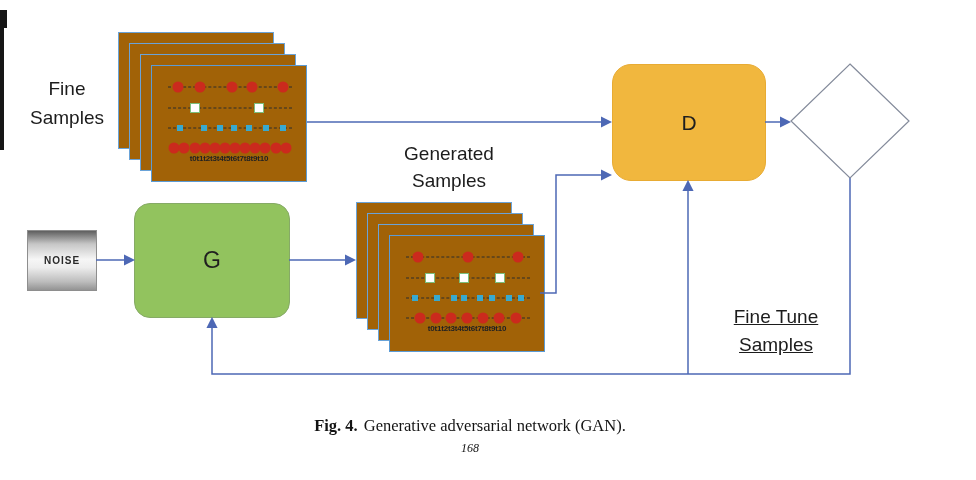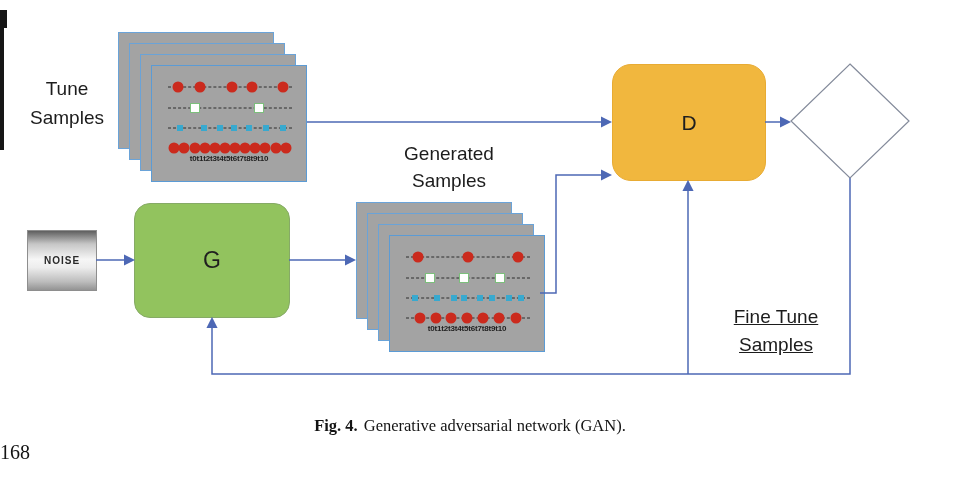--- a/index.html
+++ b/index.html
@@ -28,40 +28,40 @@
   .lbl{position:absolute;text-align:center;font-size:19px;line-height:29px;color:#1c1c1c;z-index:2;}
   .lbl-real{left:10px;top:74px;width:114px;}
   .lbl-random{left:0px;top:290px;width:112px;}
   .lbl-generated{left:354px;top:140px;width:190px;line-height:27px;}
   .lbl-finetune{left:706px;top:303px;width:140px;line-height:28px;text-decoration:underline;}
 
   
   .stack{position:absolute;z-index:3;}
   .stack-real{left:118px;top:32px;width:188px;height:148px;}
   .stack-generated{left:356px;top:202px;width:188px;height:150px;}
-  .card{position:absolute;width:154px;height:115px;background:#a3a3a3;
+  .card{position:absolute;width:154px;height:115px;background:#a16207;
         border:1.4px solid #6aa3d8;}
   .card.front{border:1.6px solid #5b9bd5;}
   .srow{position:absolute;left:16px;right:14px;height:12px;}
   .srow.dashed::before{content:'';position:absolute;left:0;right:0;top:50%;
         border-top:1.8px dashed #2d2d2d;transform:translateY(-50%);}
   .mk{position:absolute;top:50%;transform:translate(-50%,-50%);box-sizing:border-box;}
   .red-circle{width:11px;height:11px;border-radius:50%;background:#cb2a1d;}
   .green-square{width:10px;height:10px;background:#fff;border:1.6px solid #7cbf7c;}
   .blue-square{width:6px;height:6px;background:#38a9cf;}
   .ticks{position:absolute;left:0;right:0;top:88px;text-align:center;
          font-size:8px;font-weight:600;color:#222;word-spacing:-2px;letter-spacing:-0.2px;}
 
   
   .caption{position:absolute;left:0;top:416px;width:940px;text-align:center;
            font-family:"Liberation Serif",serif;font-size:16.5px;color:#141414;z-index:2;}
   .caption .bold{font-weight:bold;}
   .caption .rest{margin-left:6px;}
-  .pagenum{position:absolute;left:0;top:441px;width:940px;text-align:left;
-           font-family:"Liberation Serif",serif;font-size:20px;color:#141414;z-index:2;}
+  .pagenum{position:absolute;left:0;top:441px;width:940px;text-align:center;
+           font-family:"Liberation Serif",serif;font-size:12px;color:#141414;z-index:2;font-style:italic;}
 </style>
 </head>
 <body>
 
 <div id="page">
 
   <div class="edge-strip"></div>
   <div class="edge-blob"></div>
 
   <svg class="wires" width="976" height="480" viewBox="0 0 976 480">
@@ -89,21 +89,21 @@
     <span>G</span>
   </div>
   <div class="node d-box">
     <span>D</span>
   </div>
   <div class="node diamond-label">
     <span>P(real)</span>
   </div>
 
   <div class="lbl lbl-real">
-    <div>Tune</div>
+    <div>Fine</div>
     <div>Samples</div>
   </div>
   <div class="lbl lbl-generated">
     <div>Generated</div>
     <div>Samples</div>
   </div>
   <div class="lbl lbl-finetune">
     <div>Fine Tune</div>
     <div>Samples</div>
   </div>

